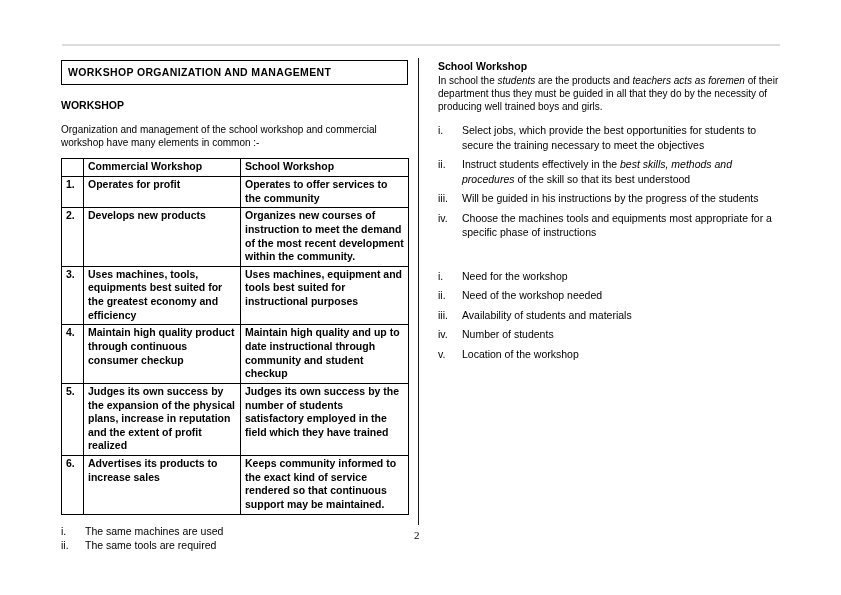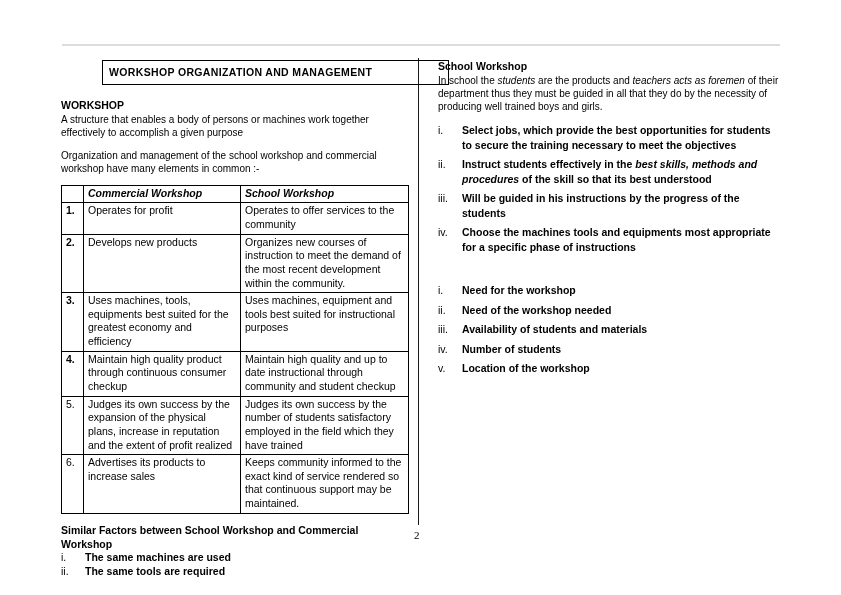--- a/index.html
+++ b/index.html
@@ -44,21 +44,20 @@
     position: absolute;
     left: 61px;
     top: 60px;
     width: 347px;
   }
   .title-box {
     border: 1px solid #000;
     padding: 5px 6px 6px 6px;
     box-sizing: border-box;
     width: 347px;
-    margin-left: 41px;
   }
   .title-box .title-text {
     font-size: 10.5px;
     font-weight: bold;
     letter-spacing: 0.35px;
     line-height: 1.15;
   }
   .blk-heading {
     font-size: 10.5px;
     font-weight: bold;
@@ -78,25 +77,24 @@
     margin-top: 9px;
     table-layout: fixed;
   }
   table.cmp td, table.cmp th {
     border: 1px solid #000;
     vertical-align: top;
     padding: 1px 4px 2px 4px;
     font-size: 10.5px;
     line-height: 1.3;
     text-align: left;
-    font-weight: normal;
+    font-weight: bold;
   }
   table.cmp th {
     font-weight: bold;
-    font-style: italic;
   }
   col.c-num { width: 22px; }
   col.c-com { width: 157px; }
   col.c-sch { width: 168px; }
   td.num {
     text-align: center;
     padding-left: 0;
     padding-right: 0;
   }
   td.num.b { font-weight: bold; }
@@ -107,21 +105,20 @@
     display: flex;
     font-size: 10.5px;
     line-height: 1.38;
   }
   .rrow .rn {
     width: 24px;
     flex: 0 0 24px;
   }
   .rrow .rt {
     flex: 1 1 auto;
-    font-weight: bold;
   }
   .rrow.tight { line-height: 1.32; }
   .rrow.spaced { margin-bottom: 5px; }
 
   
   .col-right {
     position: absolute;
     left: 438px;
     top: 60px;
     width: 342px;
@@ -149,21 +146,20 @@
 
   <div class="col-left">
 
     <div class="title-box">
       <div class="title-text">WORKSHOP ORGANIZATION AND MANAGEMENT</div>
     </div>
 
     <div class="sp-14"></div>
 
     <div class="blk-heading">WORKSHOP</div>
-    <div class="blk-para">A structure that enables a body of persons or machines work together effectively to accomplish a given purpose</div>
 
     <div class="sp-10"></div>
 
     <div class="blk-para">Organization and management of the school workshop and commercial workshop have many elements in common :-</div>
 
     <table class="cmp">
       <colgroup>
         <col class="c-num">
           <col class="c-com">
           <col class="c-sch">
@@ -204,21 +200,20 @@
         <tr>
           <td class="num">6.</td>
           <td>Advertises its products to increase sales</td>
           <td>Keeps community informed to the exact kind of service rendered so that continuous support may be maintained.</td>
         </tr>
       </tbody>
     </table>
 
     <div class="sp-10"></div>
 
-    <div class="blk-heading">Similar Factors between School Workshop and Commercial Workshop</div>
     <div class="rlist">
       <div class="rrow tight">
         <span class="rn">i.</span>
         <span class="rt">The same machines are used</span>
       </div>
       <div class="rrow tight">
         <span class="rn">ii.</span>
         <span class="rt">The same tools are required</span>
       </div>
 

